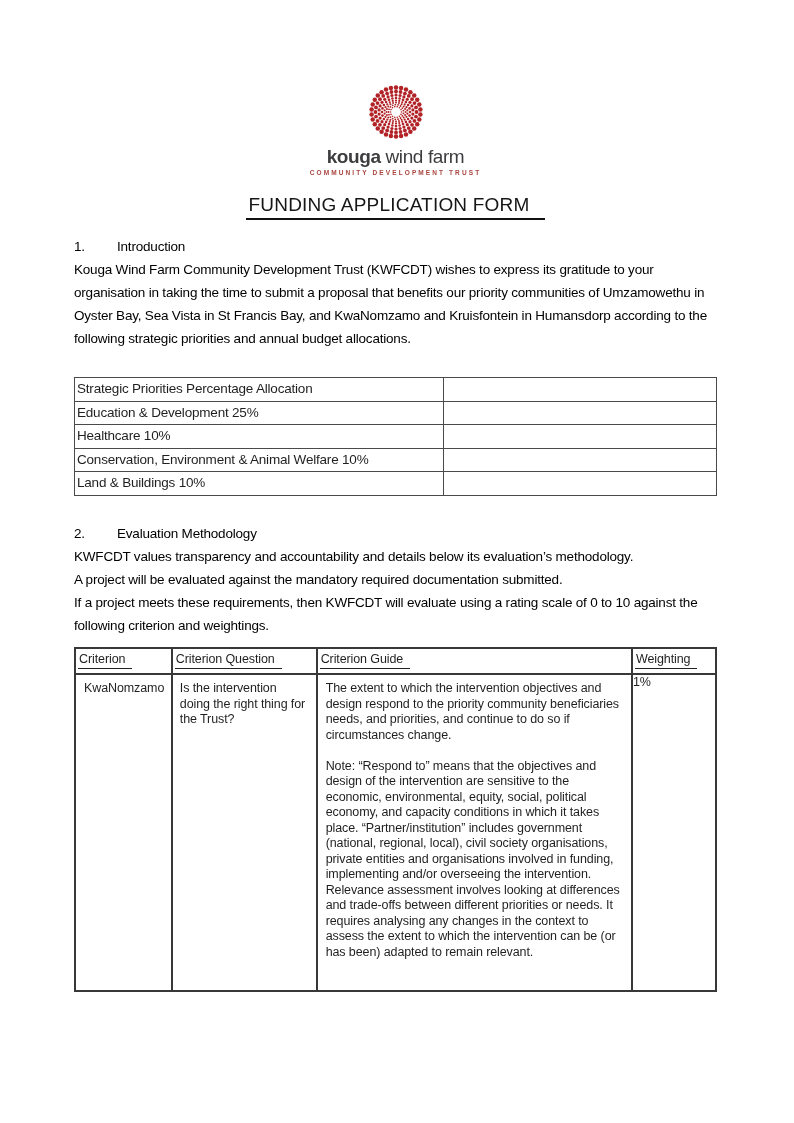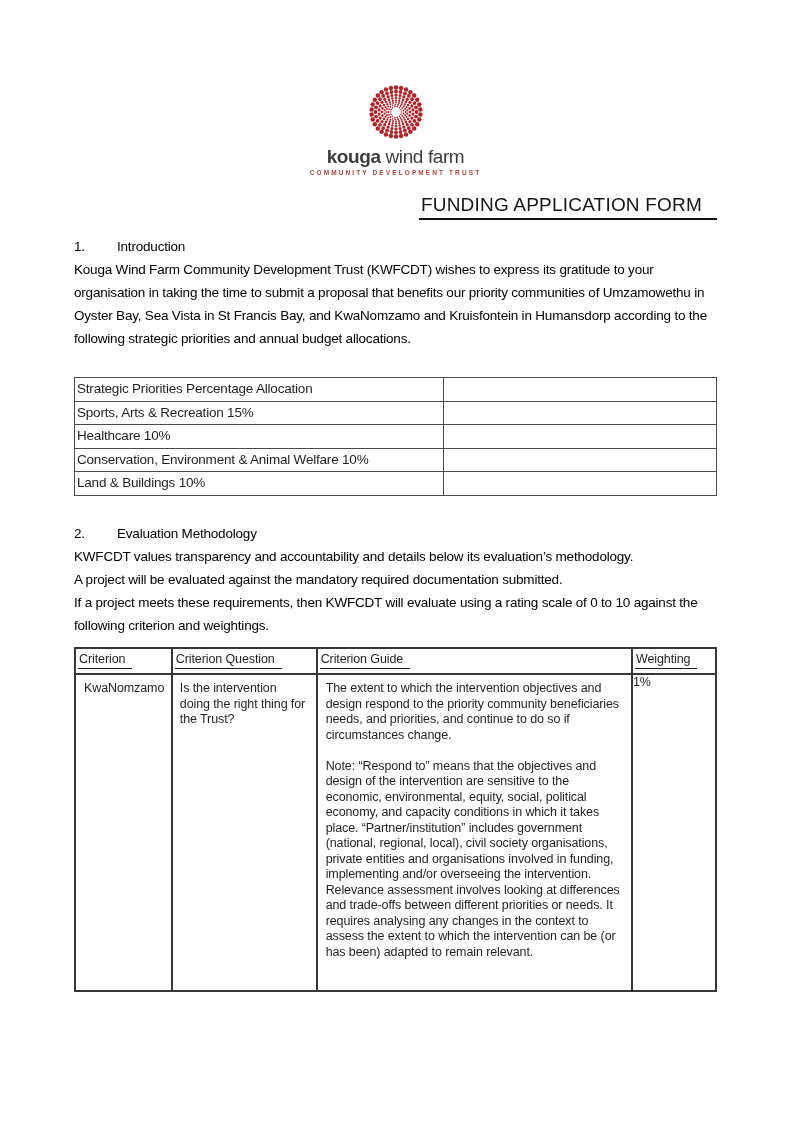--- a/index.html
+++ b/index.html
@@ -30,21 +30,21 @@
   .brand-tagline {
     margin-top: 2px;
     font-size: 6.5px;
     font-weight: 700;
     letter-spacing: 2.1px;
     color: #a9453e;
     line-height: 8px;
   }
 
   
-  .title-row { text-align: right; margin-top: 17px; }
+  .title-row { text-align: center; margin-top: 17px; }
   .page-title {
     display: inline-block;
     font-size: 19px;
     font-weight: 400;
     letter-spacing: 0.2px;
     color: #161616;
     border-bottom: 2px solid #111111;
     padding: 0 15px 2px 2px;
   }
 
@@ -309,21 +309,21 @@
   </div>
   <div class="body-text paragraph">Kouga Wind Farm Community Development Trust (KWFCDT) wishes to express its gratitude to your organisation in taking the time to submit a proposal that benefits our priority communities of Umzamowethu in Oyster Bay, Sea Vista in St Francis Bay, and KwaNomzamo and Kruisfontein in Humansdorp according to the following strategic priorities and annual budget allocations.</div>
 
   <table class="priorities-table">
     <tbody>
       <tr>
         <td class="col-label">Strategic Priorities Percentage Allocation</td>
         <td class="col-value"></td>
       </tr>
       <tr>
-        <td class="col-label">Sports, Arts &amp; Recreation 15%</td>
+        <td class="col-label">Education &amp; Development 25%</td>
         <td class="col-value"></td>
       </tr>
       <tr>
         <td class="col-label">Healthcare 10%</td>
         <td class="col-value"></td>
       </tr>
       <tr>
         <td class="col-label">Conservation, Environment &amp; Animal Welfare 10%</td>
         <td class="col-value"></td>
       </tr>

